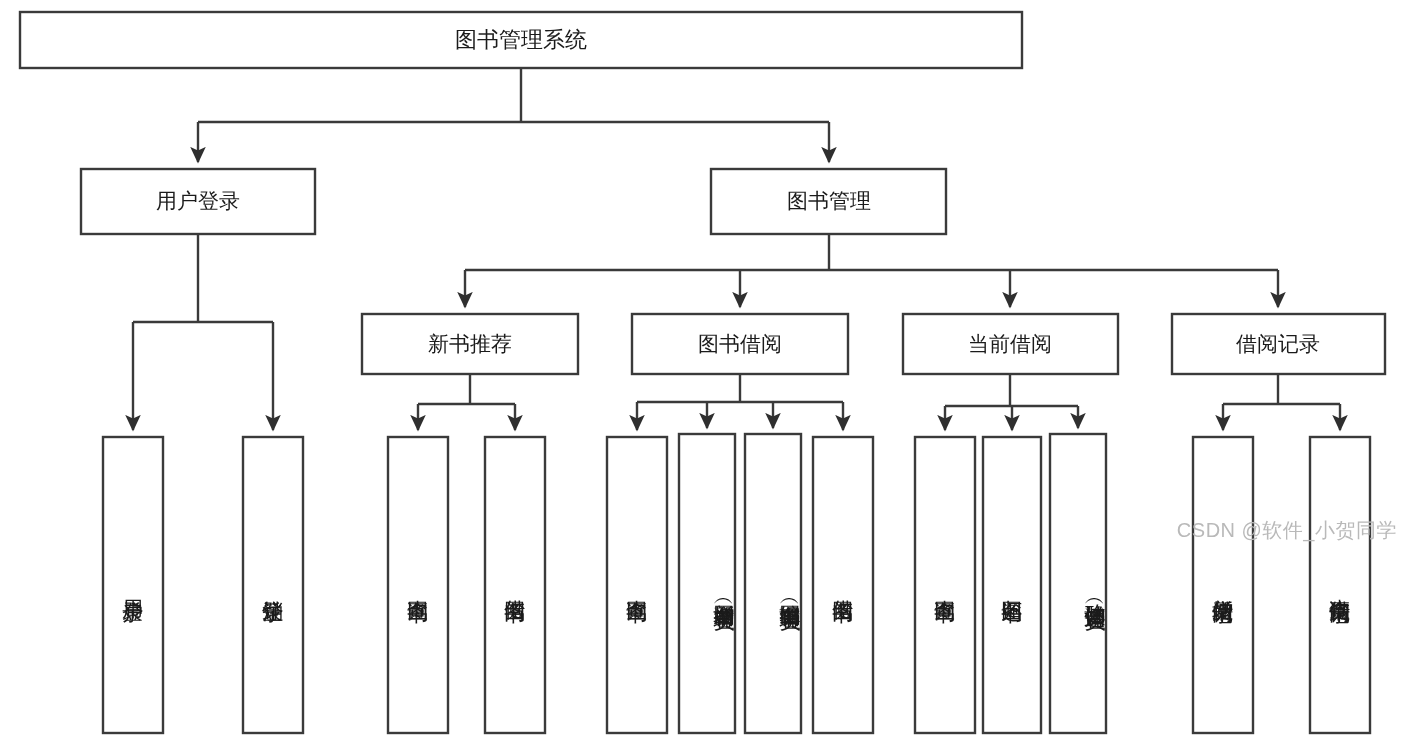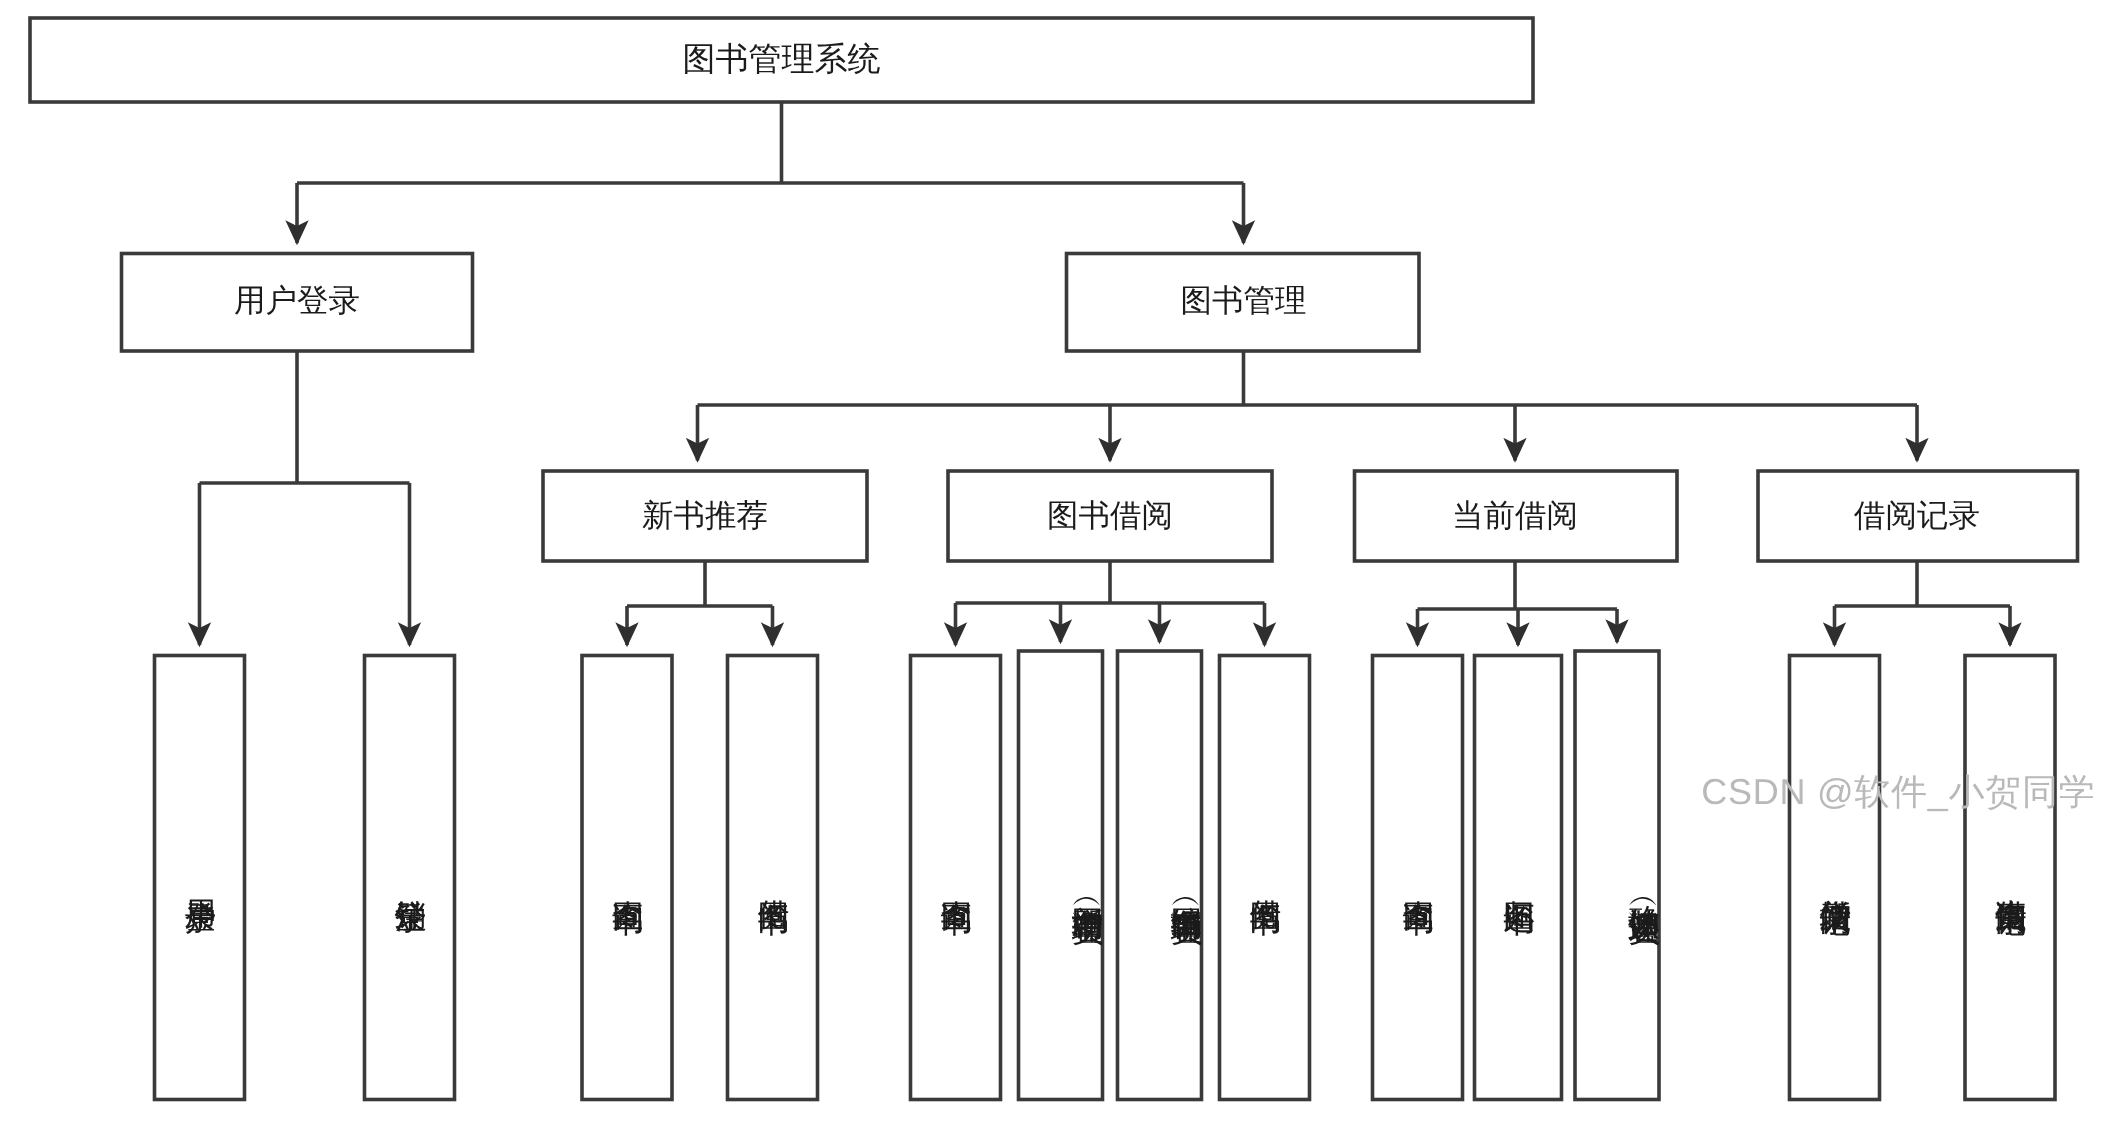--- a/index.html
+++ b/index.html
@@ -70,21 +70,21 @@
     user-select: none;
   }
   .leaf-label.center {
     align-items: center;
   }
   .watermark {
     position: absolute;
     right: 8px;
     bottom: 4px;
     font-family: "Liberation Sans", "DejaVu Sans", sans-serif;
-    font-size: 24px;
+    font-size: 20px;
     color: #b9b9b9;
     letter-spacing: 0.5px;
     white-space: nowrap;
     user-select: none;
   }
 </style>
 </head>
 <body>
 
 <div id="diagram-root">

